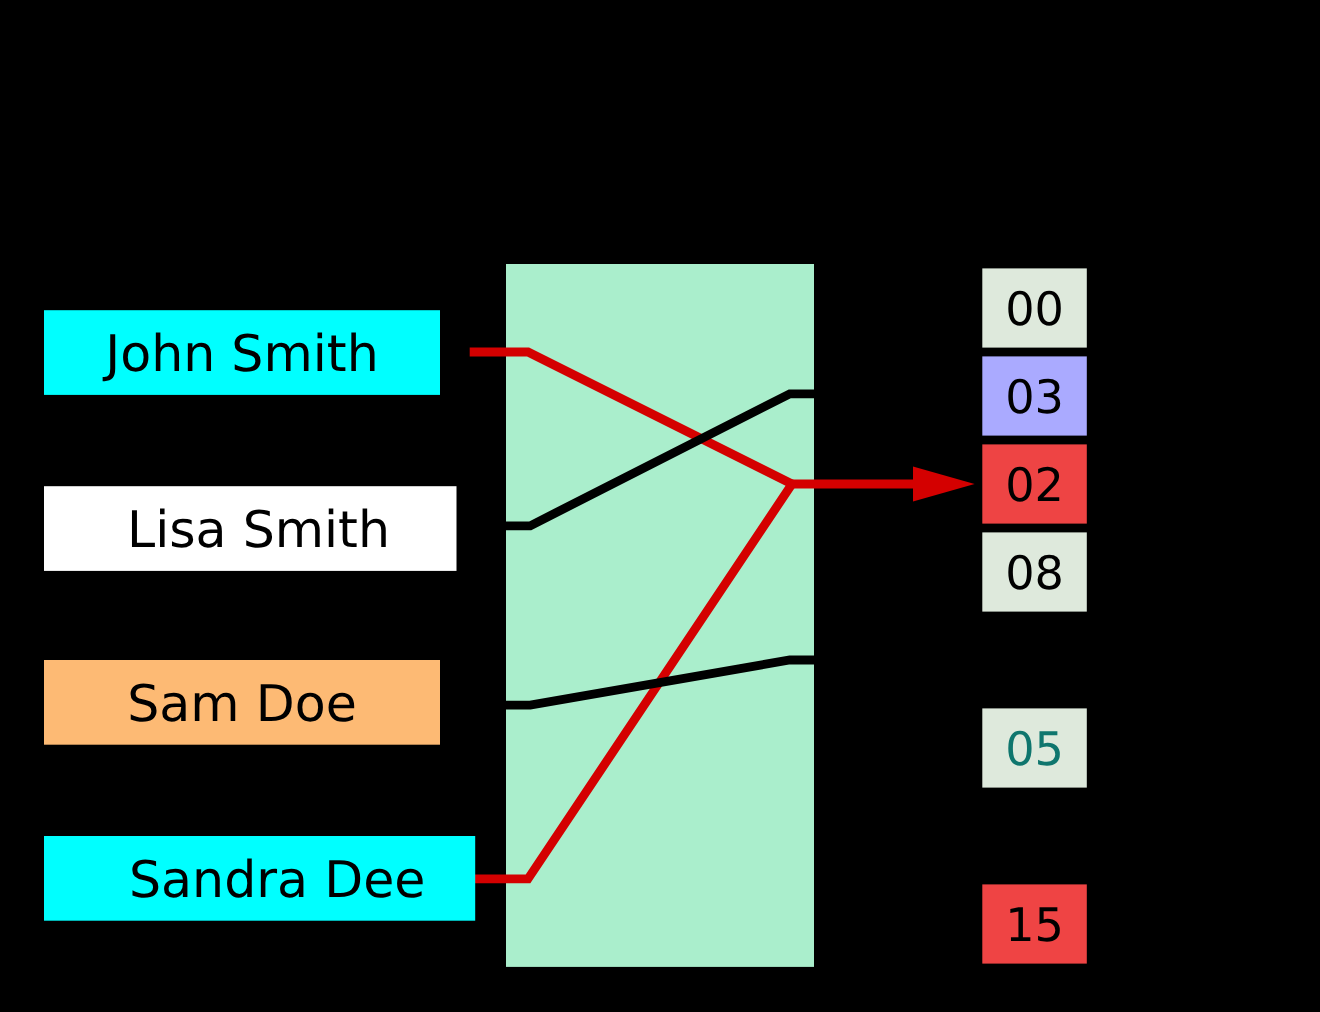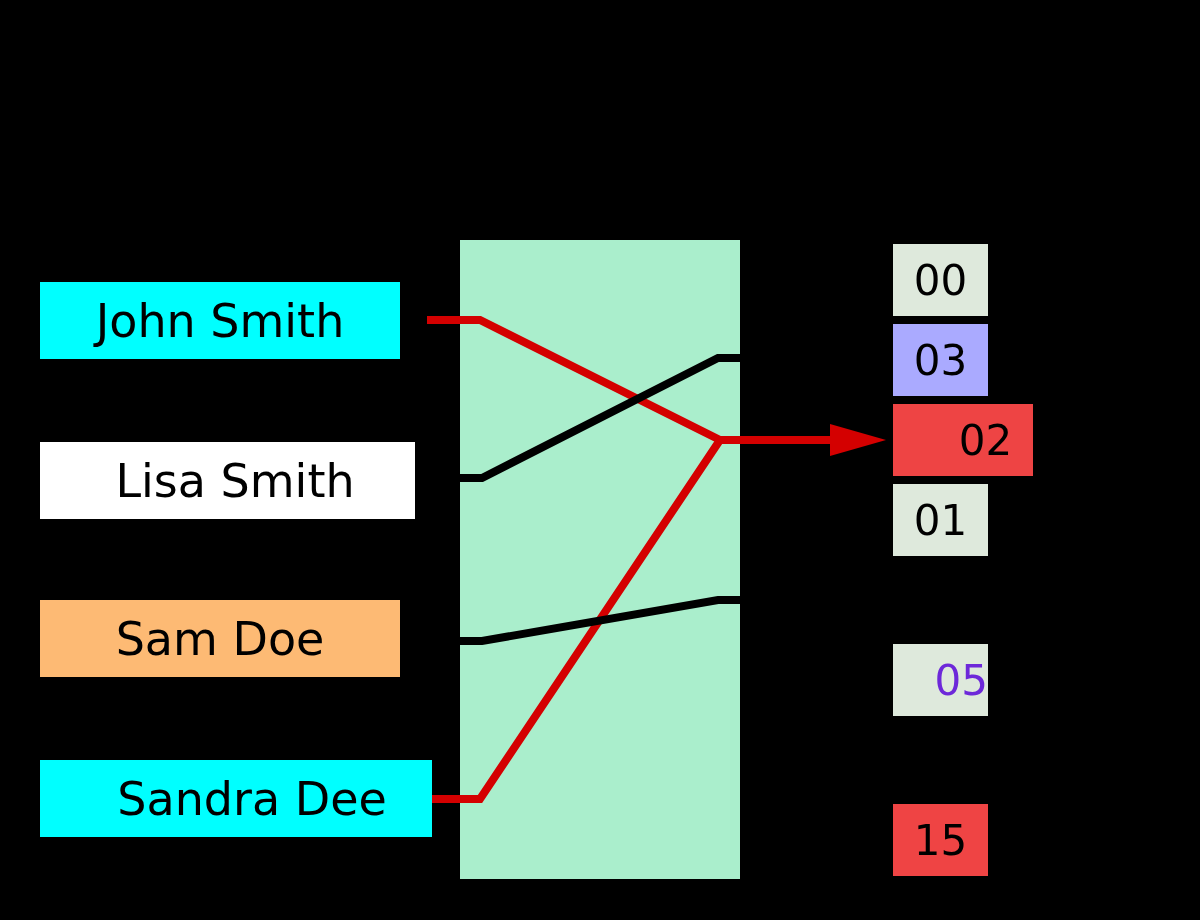--- a/index.html
+++ b/index.html
@@ -46,21 +46,21 @@
     width: 95px;
     height: 72px;
     display: flex;
     align-items: center;
     justify-content: center;
     font-size: 42px;
     color: #000000;
   }
   .bucket-0 { top: 244px; }
   .bucket-1 { top: 324px; }
-  .bucket-2 { top: 404px; padding-left: 45px; }
+  .bucket-2 { top: 404px; }
   .bucket-3 { top: 484px; }
   .bucket-4 { top: 564px; }
   .bucket-5 { top: 644px; }
   .bucket-6 { top: 804px; }
 
   svg.lines-overlay {
     position: absolute;
     left: 0;
     top: 0;
     width: 1200px;
@@ -100,22 +100,22 @@
   <div class="bucket bucket-0" style="background: rgb(222, 233, 220); color: rgb(0, 0, 0);">
     <span>00</span>
   </div>
   <div class="bucket bucket-1" style="background: rgb(170, 170, 255); color: rgb(0, 0, 0);">
     <span>03</span>
   </div>
   <div class="bucket bucket-2" style="background: rgb(238, 68, 68); color: rgb(0, 0, 0);">
     <span>02</span>
   </div>
   <div class="bucket bucket-3" style="background: rgb(222, 233, 220); color: rgb(0, 0, 0);">
-    <span>01</span>
+    <span>08</span>
   </div>
-  <div class="bucket bucket-5" style="background: rgb(222, 233, 220); color: #6d28d9; justify-content: flex-end;">
+  <div class="bucket bucket-5" style="background: rgb(222, 233, 220); color: #0f766e;">
     <span>05</span>
   </div>
   <div class="bucket bucket-6" style="background: #ef4444; color: rgb(0, 0, 0);">
     <span>15</span>
   </div>
 
 </div>
 
 </body></html>

